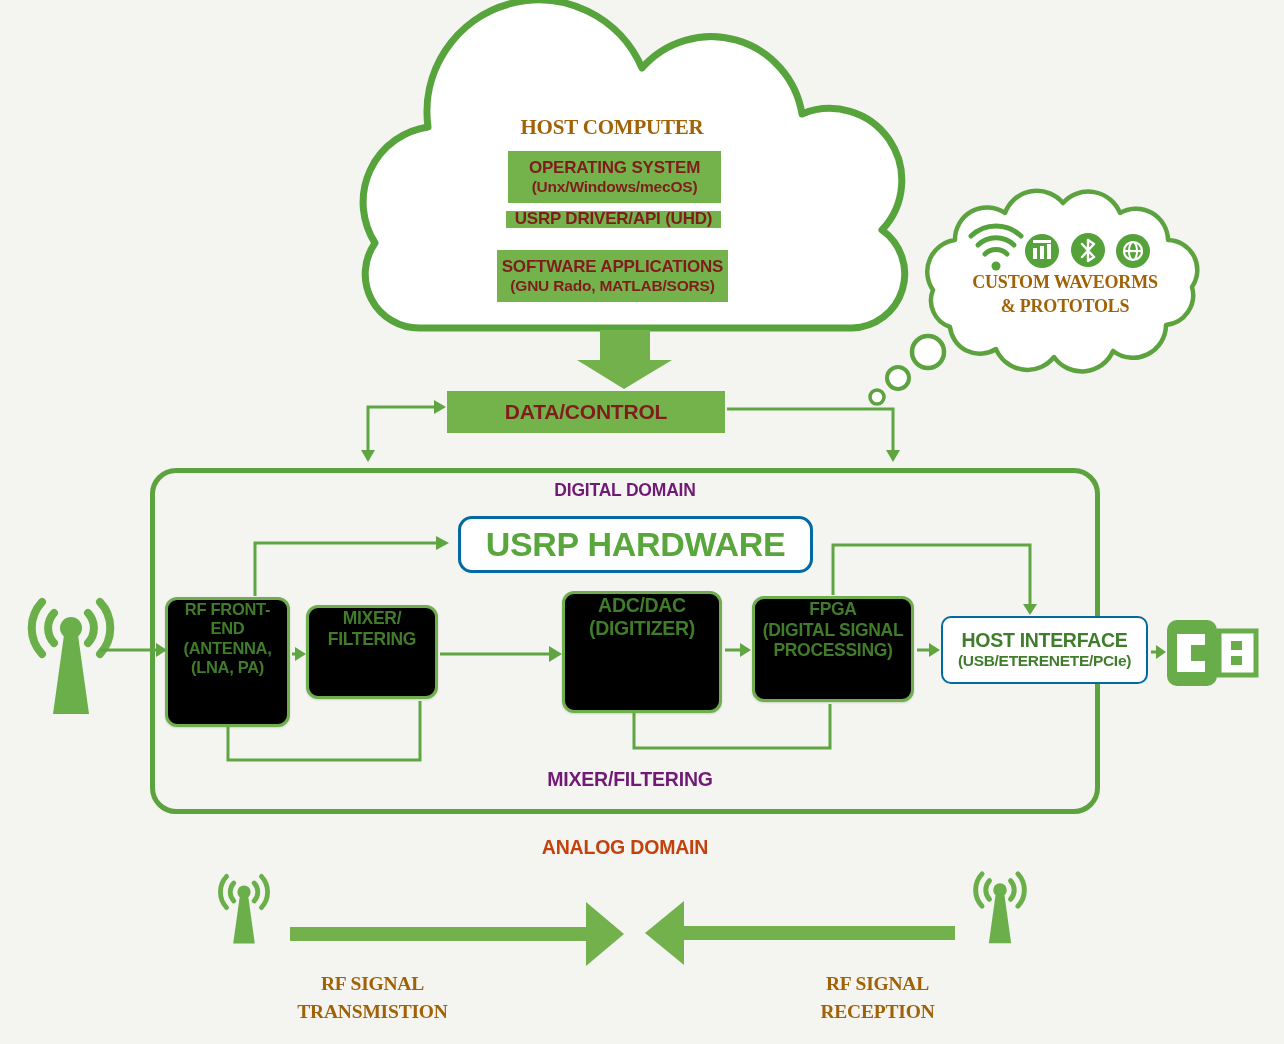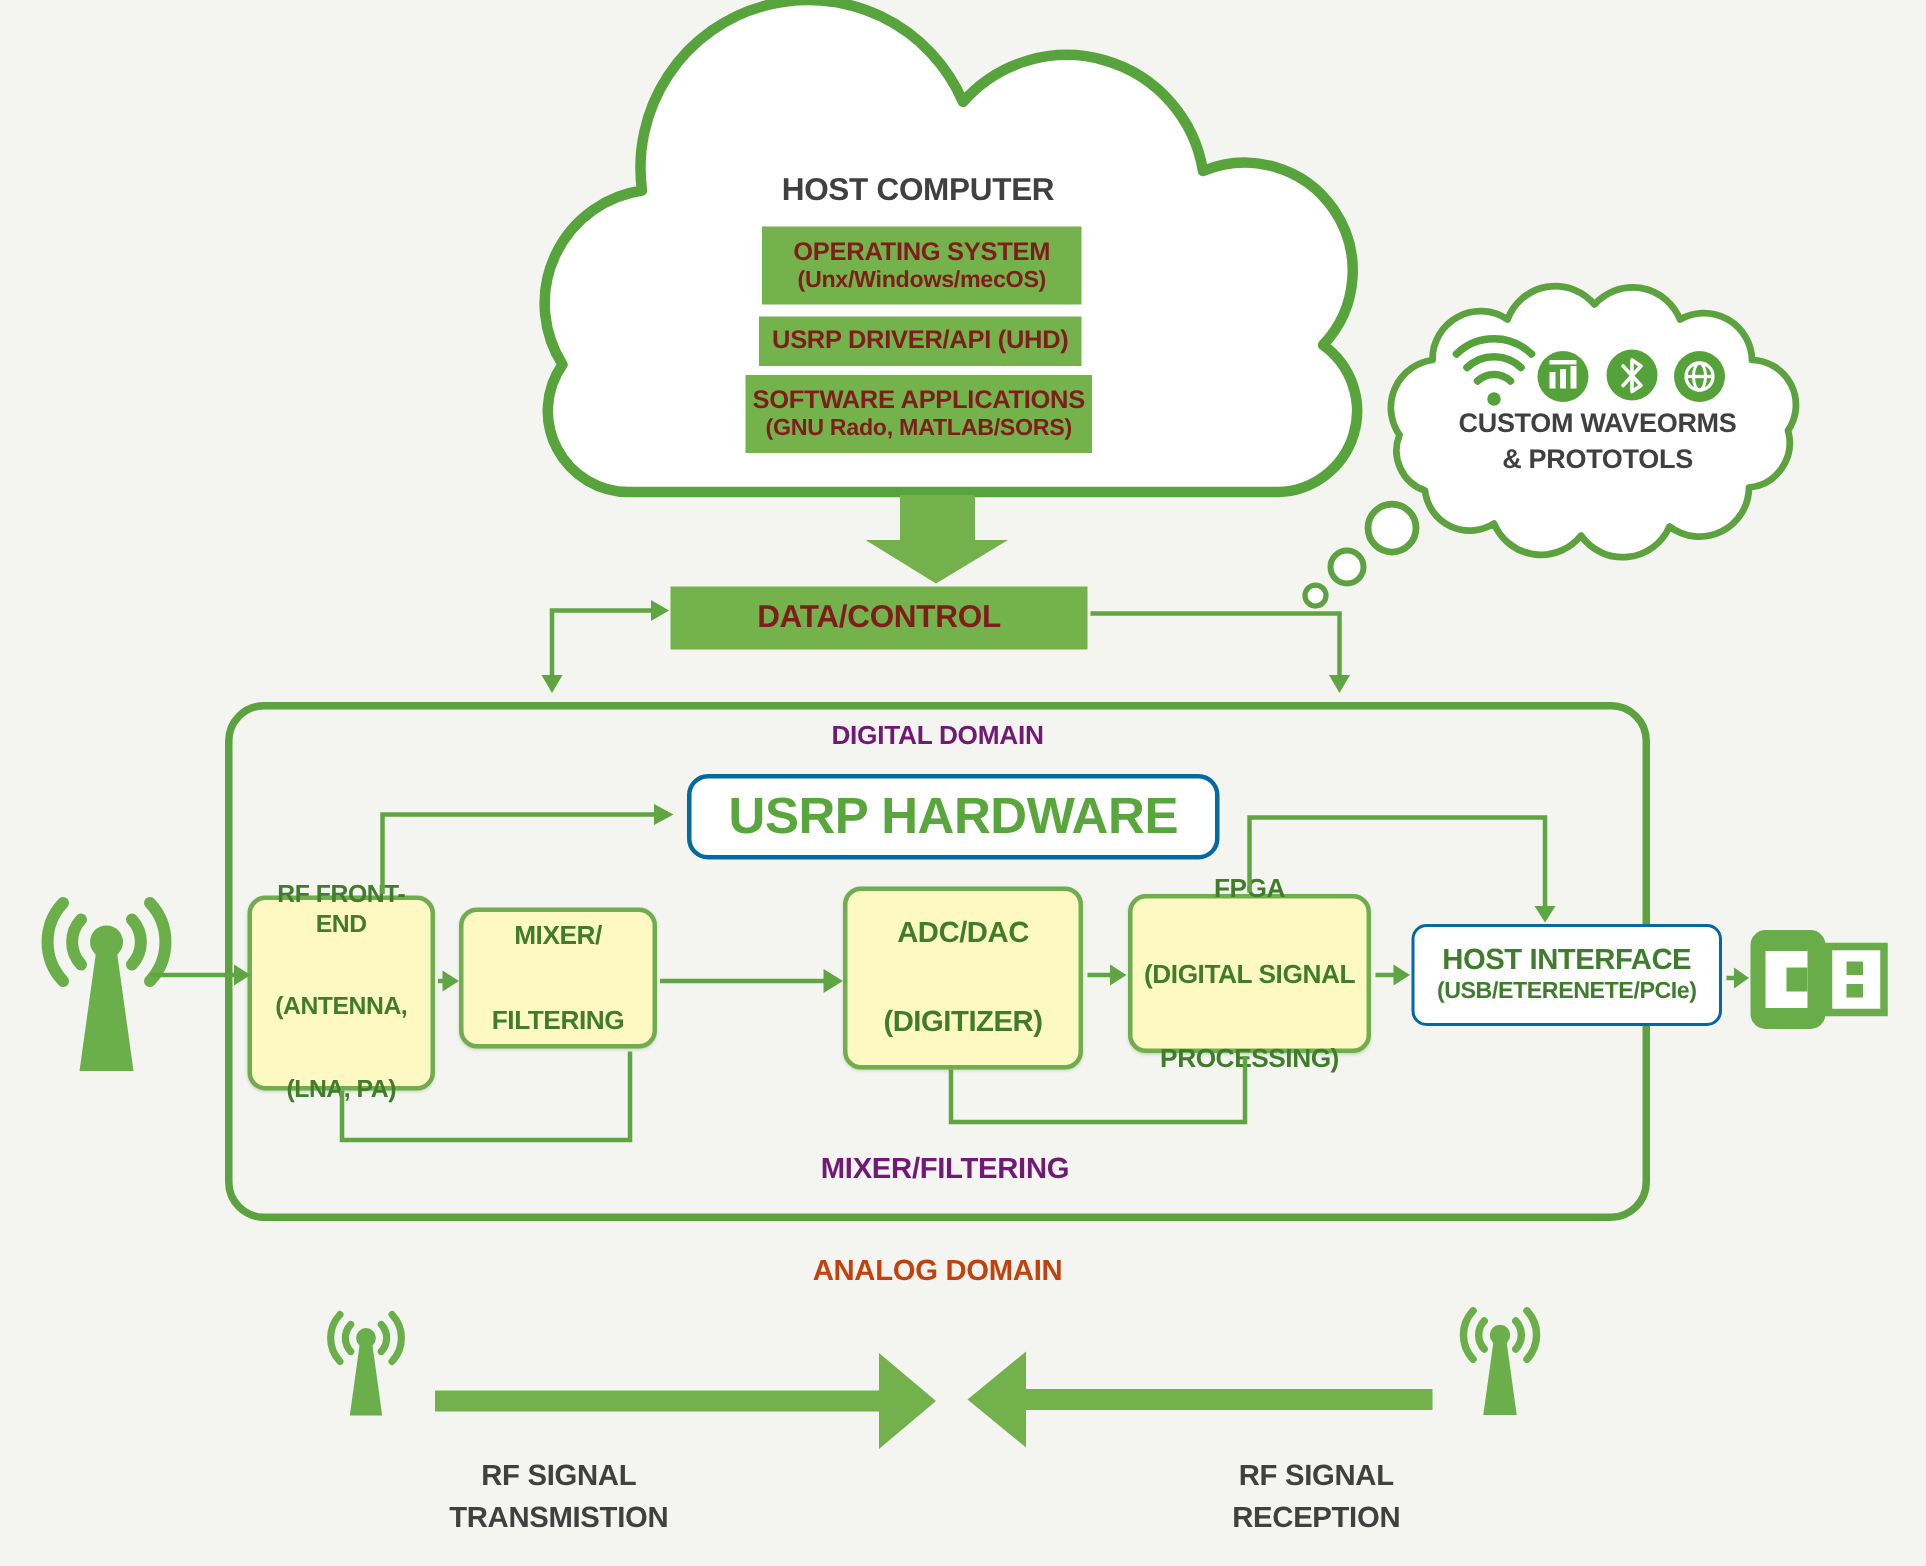--- a/index.html
+++ b/index.html
@@ -12,31 +12,31 @@
   #stage *{box-sizing:border-box;}
   .abs{position:absolute;}
   .svglayer{position:absolute;left:0;top:0;width:1284px;height:1044px;pointer-events:none;}
   .ctr{text-align:center;}
   .greenbar{
     background:#74b24c;color:#7f1d1d;text-align:center;
     display:flex;flex-direction:column;justify-content:center;
     letter-spacing:-0.2px;
   }
   .block{
-    background:#fef9c3;border:3px solid #6fad4f;border-radius:12px;
-    color:#417c2b;display:flex;flex-direction:column;justify-content:center;
-    text-align:center;letter-spacing:-0.3px;box-shadow:0 1px 2px rgba(90,140,60,.25);gap:36px;
+    background:#000000;border:3px solid #6fad4f;border-radius:12px;
+    color:#417c2b;display:flex;flex-direction:column;justify-content:flex-start;
+    text-align:center;letter-spacing:-0.3px;box-shadow:0 1px 2px rgba(90,140,60,.25);
   }
   .whitebox{
     background:#ffffff;border:2px solid #0369a1;border-radius:10px;
     color:#3f7d2c;display:flex;flex-direction:column;justify-content:center;
     text-align:center;letter-spacing:-0.3px;
   }
   .graylabel{color:#701a75;letter-spacing:-0.2px;}
-  .greenlabel{color:#404040;letter-spacing:-0.2px;}
+  .greenlabel{color:#a16207;letter-spacing:-0.2px;font-family:Liberation Serif, serif;}
   .bigbox{
     border:5.5px solid #5ca23e;border-radius:26px;background:transparent;
   }
   .line{line-height:1.18;}
 </style>
 </head>
 <body>
 
 <div id="stage">
 
@@ -128,21 +128,21 @@
     </g>
   </svg>
 
   <div class="abs ctr greenlabel" style="z-index:2;left:480px;top:115px;width:264px;font-size:21px;">HOST COMPUTER</div>
 
   <div class="abs greenbar" style="z-index:2;left:508px;top:151px;width:213px;height:52px;">
     <div class="line" style="font-size:17px;">OPERATING SYSTEM</div>
     <div class="line" style="font-size:15.5px;">(Unx/Windows/mecOS)</div>
   </div>
 
-  <div class="abs greenbar" style="z-index:2;left:506px;top:211px;width:215px;height:33px;align-items:center;">
+  <div class="abs greenbar" style="z-index:2;left:506px;top:211px;width:215px;height:17px;align-items:center;">
     <div class="line" style="font-size:17px;">USRP DRIVER/API (UHD)</div>
   </div>
 
   <div class="abs greenbar" style="z-index:2;left:497px;top:250px;width:231px;height:52px;">
     <div class="line" style="font-size:17px;">SOFTWARE APPLICATIONS</div>
     <div class="line" style="font-size:15.5px;">(GNU Rado, MATLAB/SORS)</div>
   </div>
 
   <div class="abs ctr greenlabel" style="z-index:2;left:955px;top:270px;width:220px;font-size:18px;line-height:1.35;">
     <div>CUSTOM WAVEORMS</div>

